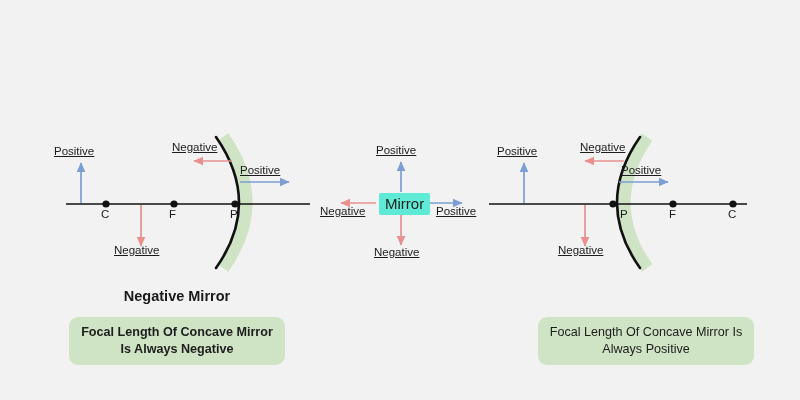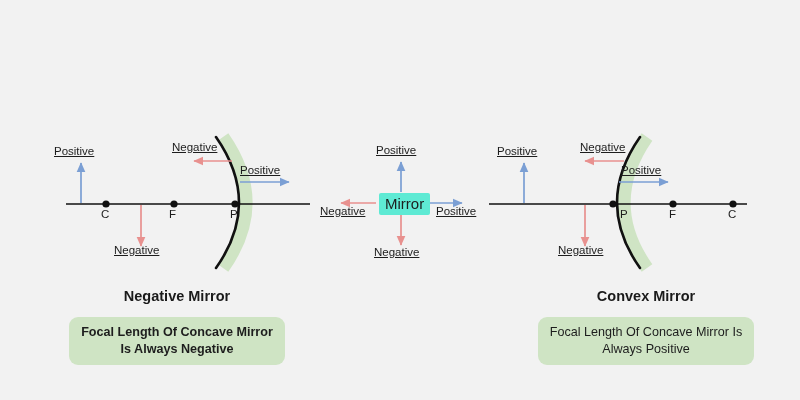--- a/index.html
+++ b/index.html
@@ -170,21 +170,20 @@
 
   <div class="lbl" style="left:497px; top:145px;">Positive</div>
   <div class="lbl" style="left:558px; top:244px;">Negative</div>
   <div class="lbl" style="left:580px; top:141px;">Negative</div>
   <div class="lbl" style="left:621px; top:164px;">Positive</div>
   <div class="lbl-pt" style="left:620px; top:208px;">P</div>
   <div class="lbl-pt" style="left:669px; top:208px;">F</div>
   <div class="lbl-pt" style="left:728px; top:208px;">C</div>
 
   <div class="panel-title" id="concave-title">Negative Mirror</div>
-  <div class="panel-title" id="convex-title">Convex Mirror</div>
 
   <div class="caption-box" id="concave-caption">
     <span>Focal Length Of Concave Mirror Is Always Negative</span>
   </div>
   <div class="caption-box" id="convex-caption">
     <span>Focal Length Of Concave Mirror Is Always Positive</span>
   </div>
 
 </div>
 

